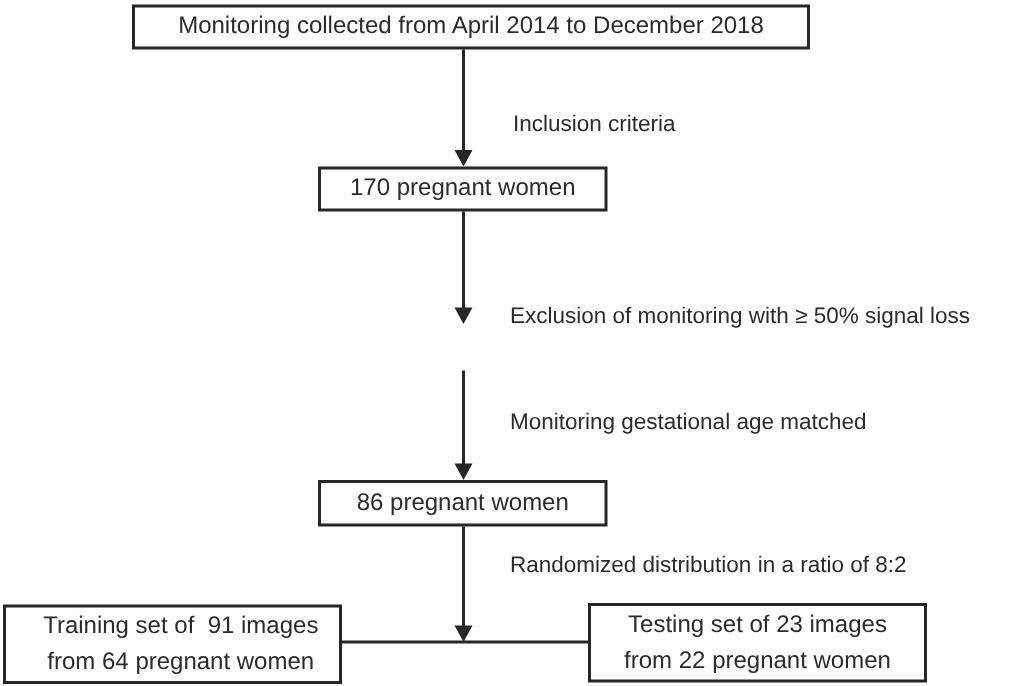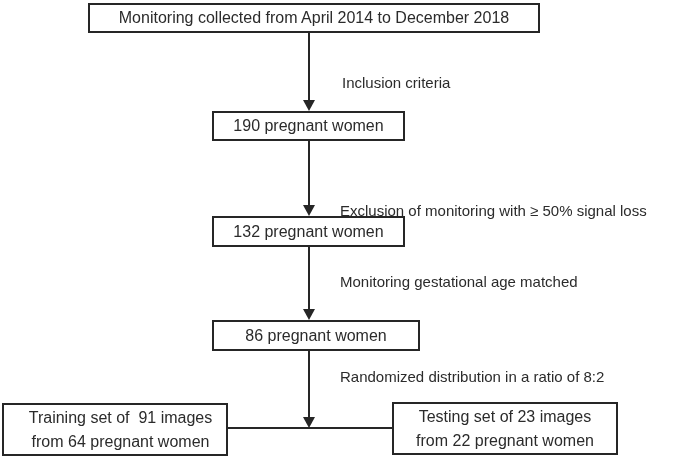--- a/index.html
+++ b/index.html
@@ -36,21 +36,21 @@
   .edge-label {
     position: absolute;
     font-size: 15px;
     white-space: nowrap;
     color: #2b2b2b;
   }
   
   .b-source   { left: 88px;  top: 3px;   width: 452px; height: 30px; font-size: 16px; justify-content: center; }
   .b-n170     { left: 212px; top: 111px; width: 193px; height: 30px; font-size: 16px; }
   .b-n132     { left: 212px; top: 216px; width: 193px; height: 31px; font-size: 16px; }
-  .b-n86      { left: 212px; top: 320px; width: 208px; height: 31px; font-size: 16px; }
+  .b-n86      { left: 212px; top: 320px; width: 193px; height: 31px; font-size: 16px; }
   .b-training { left: 2px;   top: 403px; width: 226px; height: 53px; font-size: 16px; line-height: 24px; padding-left: 11px; }
   .b-testing  { left: 392px; top: 402px; width: 226px; height: 53px; font-size: 16px; line-height: 24px; }
   
   .v1 { left: 308px; top: 33px;  height: 71px; }
   .v2 { left: 308px; top: 141px; height: 68px; }
   .v3 { left: 308px; top: 247px; height: 66px; }
   .v4 { left: 308px; top: 351px; height: 70px; }
   .a1 { left: 303px; top: 100px; }
   .a2 { left: 303px; top: 205px; }
   .a3 { left: 303px; top: 309px; }
@@ -69,30 +69,27 @@
 
   <div class="box b-source">
     <span class="line">Monitoring collected from April 2014 to December 2018</span>
   </div>
 
   <div class="vline v1"></div>
   <div class="arrowhead a1"></div>
   <div class="edge-label l1">Inclusion criteria</div>
 
   <div class="box b-n170">
-    <span class="line">190 pregnant women</span>
+    <span class="line">170 pregnant women</span>
   </div>
 
   <div class="vline v2"></div>
   <div class="arrowhead a2"></div>
   <div class="edge-label l2">Exclusion of monitoring with ≥ 50% signal loss</div>
 
-  <div class="box b-n132">
-    <span class="line">132 pregnant women</span>
-  </div>
 
   <div class="vline v3"></div>
   <div class="arrowhead a3"></div>
   <div class="edge-label l3">Monitoring gestational age matched</div>
 
   <div class="box b-n86">
     <span class="line">86 pregnant women</span>
   </div>
 
   <div class="vline v4"></div>

